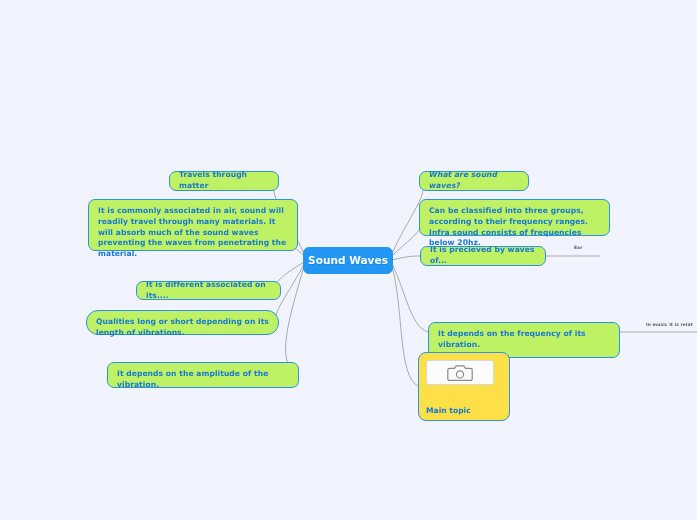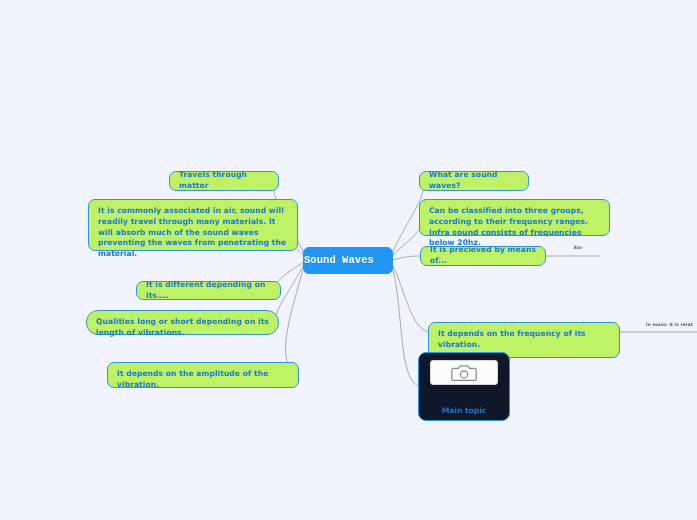--- a/index.html
+++ b/index.html
@@ -42,41 +42,40 @@
   }
   .node.center {
     background: #2196f3;
     border-color: #2196f3;
     color: #ffffff;
     font-size: 10.5px;
     text-align: center;
     padding: 0;
     display: flex;
     align-items: center;
+    justify-content: center;
     border-radius: 6px;
     text-shadow: 0 1px 0 rgba(0,0,0,0.12);
-    font-family: Liberation Mono, monospace;
   }
   .node.single {
     display: flex;
     align-items: center;
   }
   .node.single.centered {
     justify-content: center;
   }
   .image-node {
     position: absolute;
     box-sizing: border-box;
-    background: #0f172a;
+    background: #fde047;
     border: 1.8px solid #2b93e8;
     border-radius: 8px;
     padding: 7px 7px 5px 7px;
     display: flex;
     flex-direction: column;
-    align-items: center;
     gap: 16px;
   }
   .image-placeholder {
     width: 66px;
     height: 42px;
     border: 1px solid #d8d8d8;
     border-radius: 3px;
     background: #fcfcfc;
     display: flex;
     align-items: center;
@@ -125,41 +124,41 @@
 
   <div class="node single centered" style="left:169px; top:171px; width:110px; height:20px;">
     <span>Travels through matter</span>
   </div>
 
   <div class="node" style="left:88px; top:199px; width:210px; height:52px;">
     <span>It is commonly associated in air, sound will readily travel through many materials. It will absorb much of the sound waves preventing the waves from penetrating the material.</span>
   </div>
 
   <div class="node single centered" style="left:136px; top:281px; width:145px; height:19px;">
-    <span>It is different depending on its....</span>
+    <span>It is different associated on its....</span>
   </div>
 
   <div class="node" style="left:86px; top:310px; width:193px; height:25px;border-radius:12px;">
     <span>Qualities long or short depending on its length of vibrations.</span>
   </div>
 
   <div class="node" style="left:107px; top:362px; width:192px; height:26px;">
     <span>It depends on the amplitude of the vibration.</span>
   </div>
 
-  <div class="node single" style="left:419px; top:171px; width:110px; height:20px;">
+  <div class="node single" style="left:419px; top:171px; width:110px; height:20px;font-style:italic;">
     <span>What are sound waves?</span>
   </div>
 
   <div class="node" style="left:419px; top:199px; width:191px; height:37px;">
     <span>Can be classified into three groups, according to their frequency ranges. Infra sound consists of frequencies below 20hz.</span>
   </div>
 
   <div class="node single" style="left:420px; top:246px; width:126px; height:20px;">
-    <span>It is precieved by means of...</span>
+    <span>It is precieved by waves of...</span>
   </div>
 
   <div class="node single" style="left:428px; top:322px; width:192px; height:36px;">
     <span>It depends on the frequency of its vibration.</span>
   </div>
 
   <div class="tiny-label" style="left:574px; top:245px;">Ear</div>
 
   <div class="tiny-label" style="left:646px; top:322px;">In music it is relat</div>
 

